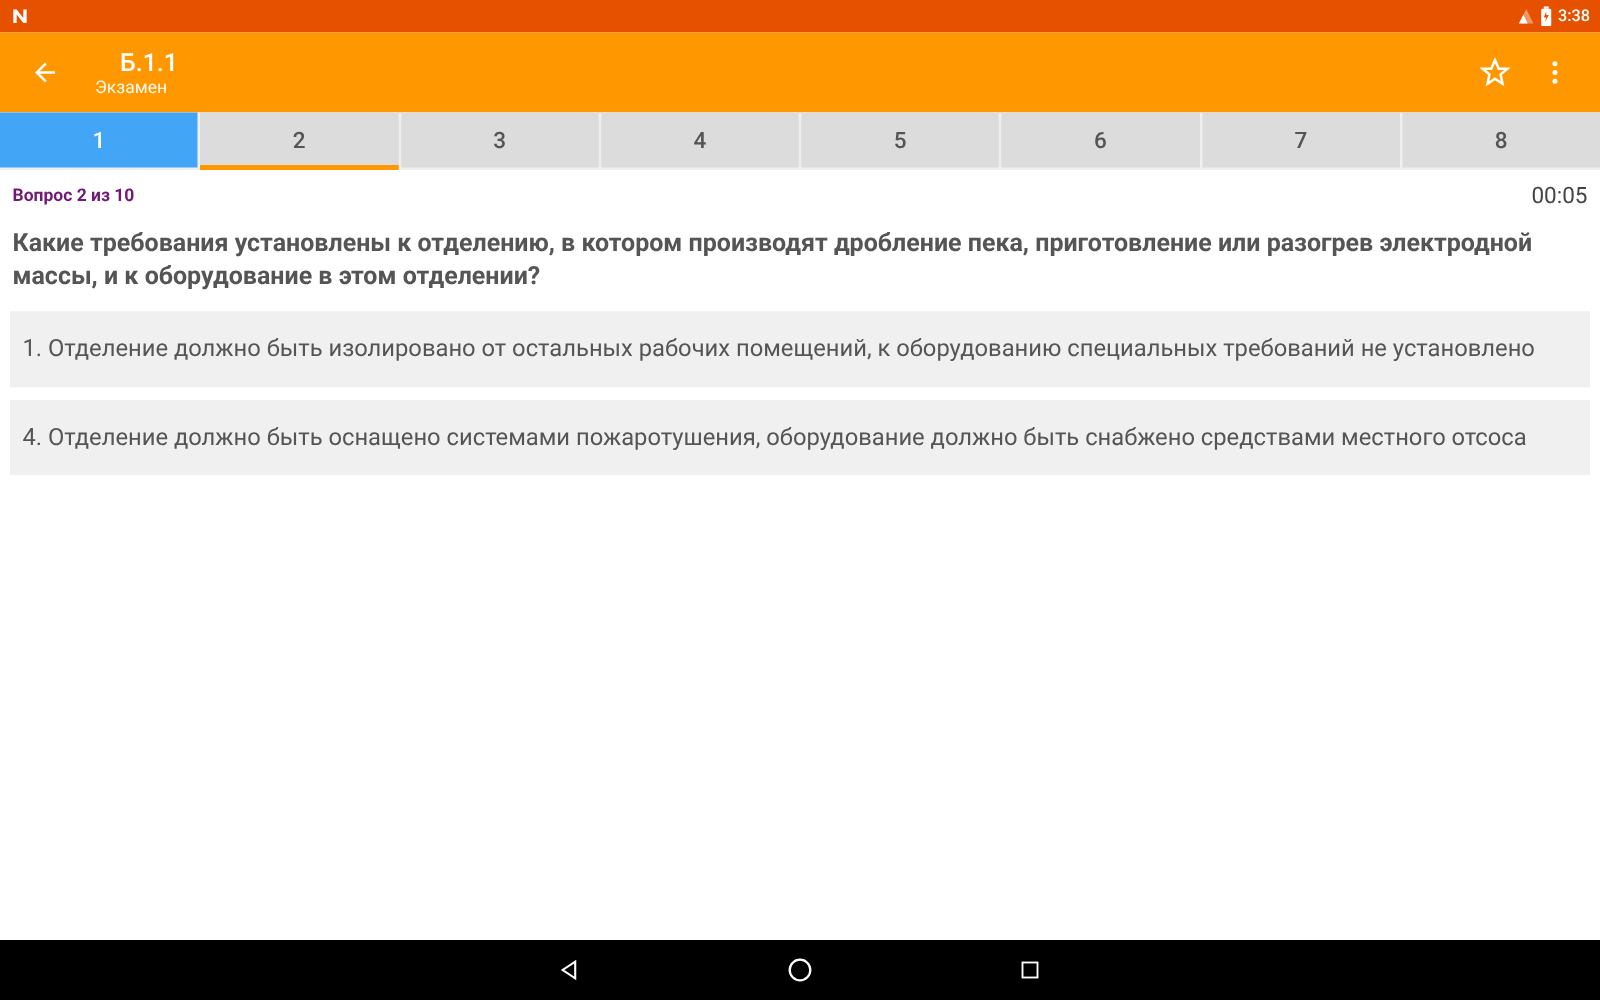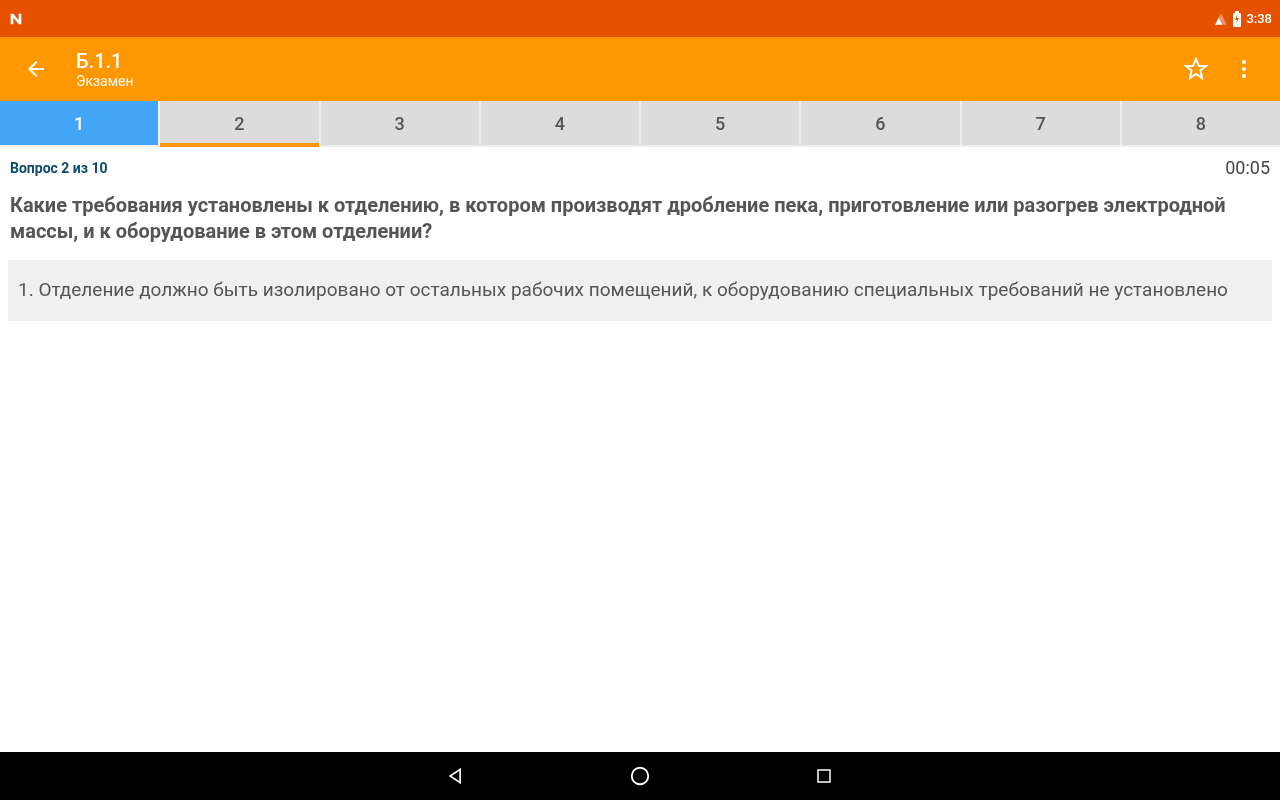--- a/index.html
+++ b/index.html
@@ -1,31 +1,31 @@
 <!DOCTYPE html>
 <html><head>
 <meta charset="utf-8">
 <style>
   * { box-sizing: border-box; margin: 0; padding: 0; }
   html, body { width: 1280px; height: 800px; font-family: Roboto, Arial, sans-serif; background: #fff; overflow: hidden; }
   .statusbar {
-    height: 37px; background: #e65100; color: #fff; display: flex;
+    height: 26px; background: #e65100; color: #fff; display: flex;
     align-items: center; justify-content: space-between; padding: 0 8px;
     font-size: 13px; font-weight: 500;
   }
   .statusbar .left { display: flex; align-items: center; }
   .statusbar .right { display: flex; align-items: center; gap: 4px; }
   .statusbar svg { display: block; }
   .appbar {
     height: 64px; background: #ff9800; color: #fff; display: flex;
     align-items: center; padding: 0 16px;
   }
   .appbar .back { width: 40px; display: flex; align-items: center; justify-content: center; cursor: pointer; }
   .appbar .titles { flex: 1; padding-left: 20px; }
-  .appbar .title { font-size: 20px; font-weight: 500; line-height: 1.2; }
+  .appbar .title { font-size: 20px; font-weight: 500; line-height: 1.2; margin-left: 20px; }
   .appbar .subtitle { font-size: 14px; opacity: 0.95; line-height: 1.2; }
   .appbar .actions { display: flex; align-items: center; gap: 24px; padding-right: 8px; }
   .appbar .action { cursor: pointer; display: flex; align-items: center; justify-content: center; }
   .tabs {
     height: 46px; display: flex; background: #efefef; border-bottom: 2px solid #efefef;
   }
   .tab {
     flex: 1; display: flex; align-items: center; justify-content: center;
     font-size: 18px; font-weight: 500; color: #555; background: #dcdcdc;
     margin-right: 2px; cursor: pointer; position: relative;
@@ -33,21 +33,21 @@
   .tab:last-child { margin-right: 0; }
   .tab.active { background: #42a5f5; color: #fff; }
   .tab.current::after {
     content: ""; position: absolute; left: 0; right: 0; bottom: -2px;
     height: 4px; background: #ff9800;
   }
   .meta {
     display: flex; justify-content: space-between; align-items: center;
     padding: 10px 10px 6px 10px; font-size: 14px; color: #333;
   }
-  .meta .counter { font-weight: 700; color: #0c4a6e; }
+  .meta .counter { font-weight: 700; color: #701a75; }
   .meta .timer { font-size: 18px; color: #444; font-variant-numeric: tabular-nums; text-align: right; }
   .question {
     padding: 8px 10px 16px 10px; font-size: 20px; font-weight: 700;
     color: #555; line-height: 1.3;
   }
   .answers { padding: 0 8px; }
   .answer {
     background: #f0f0f0; color: #555; font-size: 19px; line-height: 1.3;
     padding: 18px 10px; margin-bottom: 10px; cursor: pointer;
   }
@@ -143,20 +143,21 @@
 
 <div class="meta">
   <div class="counter">Вопрос 2 из 10</div>
   <div class="timer">00:05</div>
 </div>
 
 <div class="question">Какие требования установлены к отделению, в котором производят дробление пека, приготовление или разогрев электродной массы, и к оборудование в этом отделении?</div>
 
 <div class="answers">
   <div class="answer">1. Отделение должно быть изолировано от остальных рабочих помещений, к оборудованию специальных требований не установлено</div>
+  <div class="answer">4. Отделение должно быть оснащено системами пожаротушения, оборудование должно быть снабжено средствами местного отсоса</div>
 </div>
 
 <div class="navbar">
   <div class="navbtn">
     <svg width="20" height="20" viewBox="0 0 24 24" fill="none" stroke="#fff" stroke-width="2">
         <path d="M17 4v16L5 12z"></path>
       </svg>
   </div>
   <div class="navbtn">
     <svg width="22" height="22" viewBox="0 0 24 24" fill="none" stroke="#fff" stroke-width="2">

